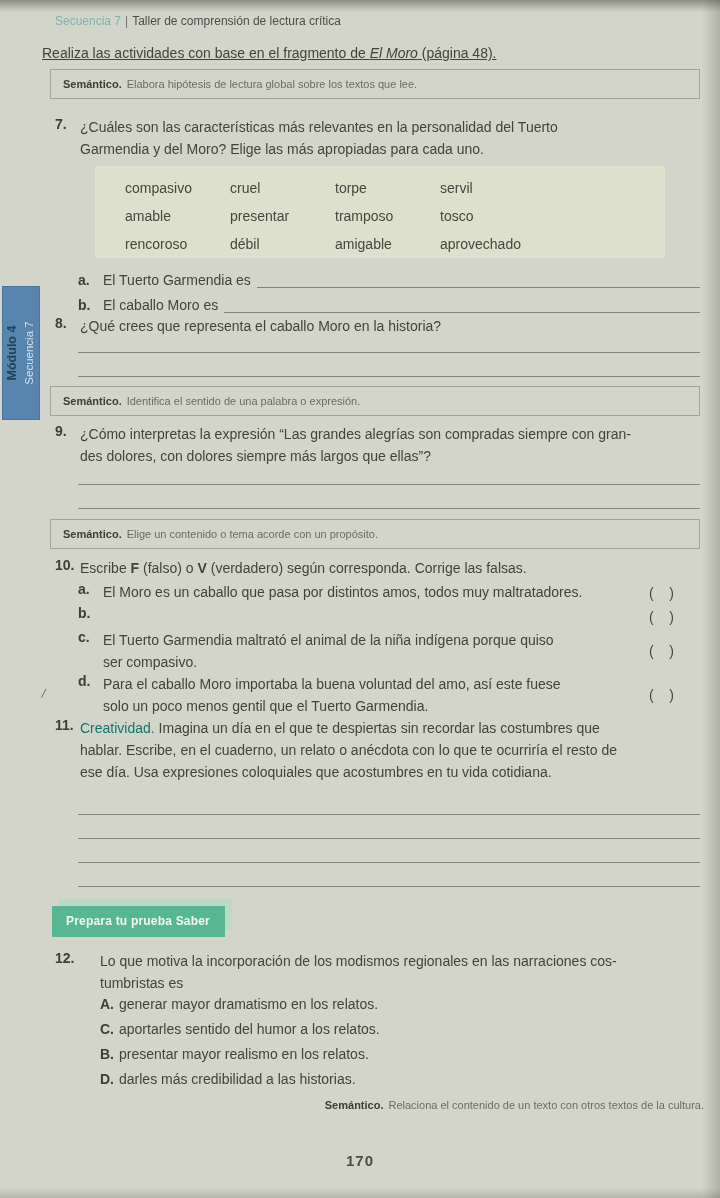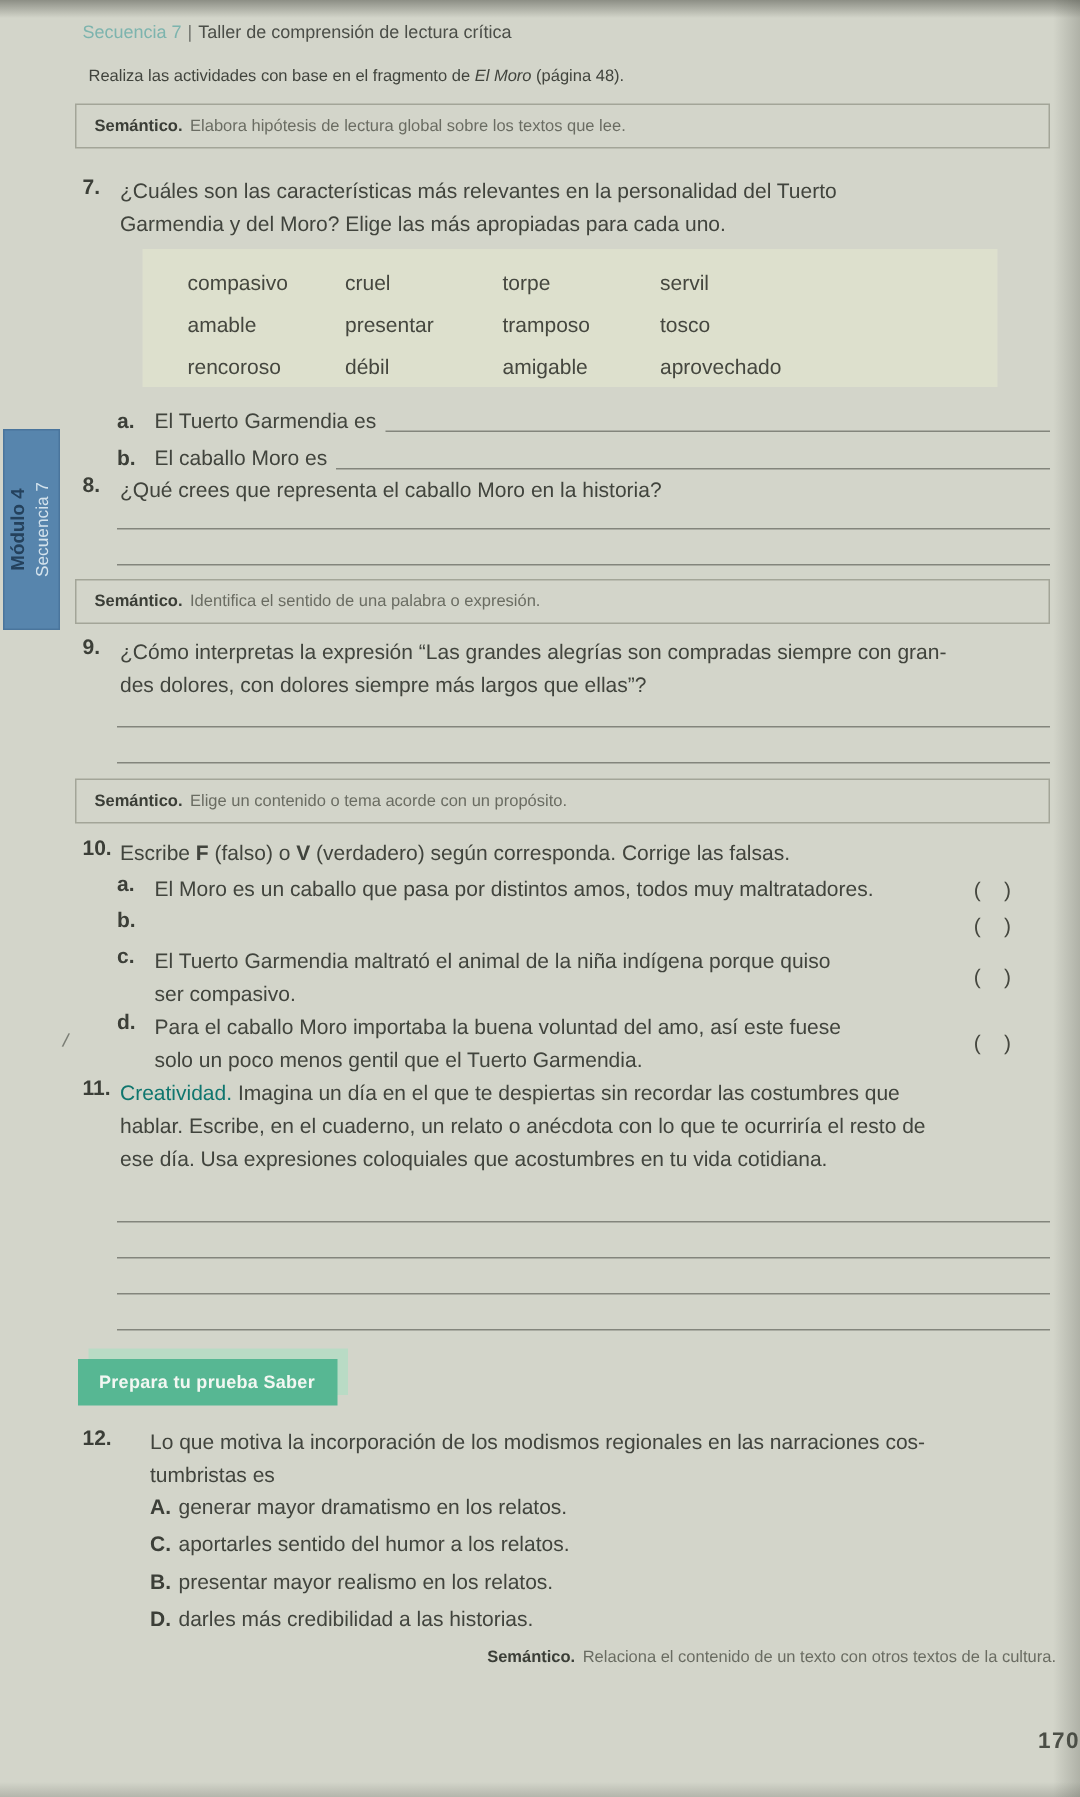--- a/index.html
+++ b/index.html
@@ -14,21 +14,21 @@
   .shade-right{position:absolute;top:0;right:0;bottom:0;width:18px;
     background:linear-gradient(270deg,rgba(70,72,64,.25),rgba(70,72,64,0));pointer-events:none;}
   .shade-bottom{position:absolute;left:0;right:0;bottom:0;height:10px;
     background:linear-gradient(0deg,rgba(70,72,64,.22),rgba(70,72,64,0));pointer-events:none;}
 
   .abs{position:absolute;}
   .header{left:55px;top:14px;font-size:12px;color:#4b4e48;}
   .header .seq{color:#7db4ae;}
   .header .divider{color:#6f726b;margin:0 4px;}
 
-  .intro{left:59px;top:45px;font-size:11px;}
+  .intro{left:42px;top:45px;font-size:14px;text-decoration:underline;}
 
   .box{left:50px;width:650px;height:30px;border:1px solid #a3a598;box-sizing:border-box;
     display:flex;align-items:center;padding:0 12px;font-size:11px;color:#6a6c62;}
   .box b{color:#3b3e37;margin-right:5px;font-size:11px;}
   .box1{top:69px;} .box2{top:386px;} .box3{top:519px;}
 
   .q{left:55px;display:flex;font-size:14px;}
   .qnum{font-weight:bold;flex:0 0 25px;width:25px;color:#3c3f38;}
   .qline{line-height:22px;}
   .q7{top:116px;} .q8{top:315px;} .q9{top:423px;} .q10h{top:557px;} .q11{top:717px;} .q12{top:950px;gap:20px;}
@@ -57,21 +57,21 @@
   .banner{left:52px;top:906px;background:#57b793;color:#f2f7f2;font-weight:bold;font-size:12px;
     padding:8px 15px 9px 14px;box-shadow:7px -7px 0 0 #b9dbc5;letter-spacing:.2px;}
 
   .opt{left:100px;font-size:14px;}
   .opt b{color:#3c3f38;margin-right:5px;}
   .optA{top:996px;} .optC{top:1021px;} .optB{top:1046px;} .optD{top:1071px;}
 
   .footer-std{right:16px;top:1099px;font-size:11px;color:#6a6c62;text-align:right;}
   .footer-std b{color:#3b3e37;margin-right:5px;}
 
-  .pagenum{top:1152px;left:0;width:720px;text-align:right;font-weight:bold;font-size:15px;
+  .pagenum{top:1152px;left:0;width:720px;text-align:center;font-weight:bold;font-size:15px;
     color:#4b4e46;letter-spacing:1px;}
 
   .tab{left:2px;top:286px;width:38px;height:134px;background:#5785ad;border:1px solid #4a759c;box-sizing:border-box;}
   .tab-inner{position:absolute;left:50%;top:50%;width:134px;height:38px;
     transform:translate(-50%,-50%) rotate(-90deg);display:flex;flex-direction:column;
     justify-content:center;text-align:center;line-height:17px;}
   .tab-module{font-weight:bold;color:#24415c;font-size:12.5px;}
   .tab-seq{color:#d3e2ec;font-size:11.5px;}
 
   .pencil{left:42px;top:686px;color:#7a7d74;font-size:13px;transform:rotate(12deg);}

